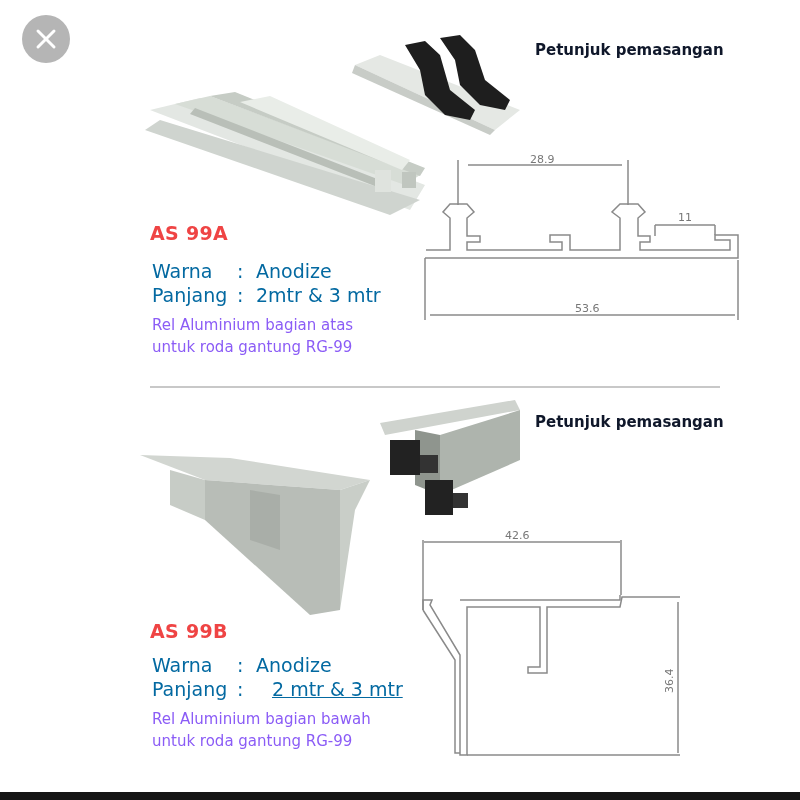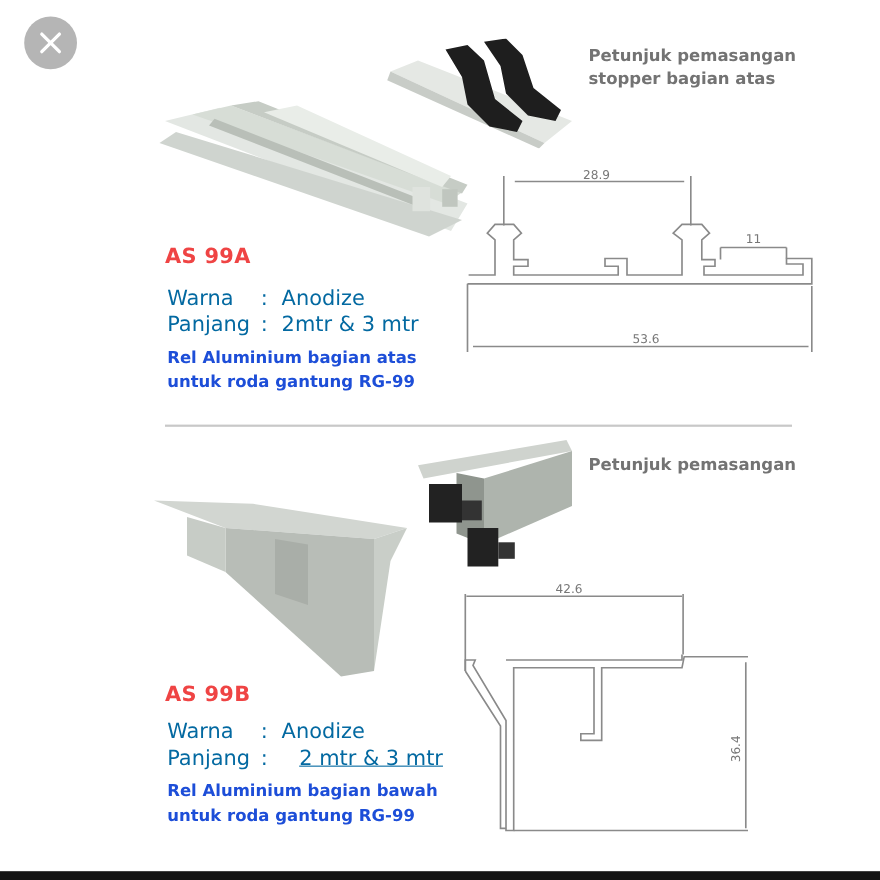--- a/index.html
+++ b/index.html
@@ -2,22 +2,22 @@
 <html><head>
 <meta charset="utf-8">
 <style>
   html, body { margin:0; padding:0; }
   body { width:800px; height:800px; background:#ffffff; position:relative; overflow:hidden; font-family:"DejaVu Sans", sans-serif; }
   .close-btn { position:absolute; left:22px; top:15px; width:48px; height:48px; border-radius:50%; background:#b5b5b5; cursor:pointer; }
   .close-btn svg { position:absolute; left:0; top:0; }
   .product-img { position:absolute; }
   .title { position:absolute; font-size:19px; font-weight:bold; color:#ef4444; letter-spacing:0.3px; }
   .spec { position:absolute; font-size:19px; color:#0369a1; white-space:pre; }
-  .desc { position:absolute; font-size:15px; font-weight:bold; color:#1d4ed8; line-height:22px; }
-  .guide { position:absolute; font-size:15px; font-weight:bold; color:#737373; line-height:21px; }
+  .desc { position:absolute; font-size:15px; font-weight:normal; color:#8b5cf6; line-height:22px; }
+  .guide { position:absolute; font-size:15px; font-weight:bold; color:#0f172a; line-height:21px; }
   .divider { position:absolute; left:150px; top:386px; width:570px; height:2px; background:#c8c8c8; }
   .bottom-bar { position:absolute; left:0; top:792px; width:800px; height:8px; background:#151515; }
   .dim { font-size:11px; fill:#777; font-family:"DejaVu Sans", sans-serif; }
 </style>
 </head>
 <body>
 
 <div class="close-btn">
   <svg width="48" height="48">
     <line x1="16" y1="16" x2="32" y2="32" stroke="#fff" stroke-width="3" stroke-linecap="round"></line>
@@ -38,21 +38,20 @@
 
 <svg class="product-img" style="left:350px;top:35px;" width="175" height="100">
   <polygon points="5,30 30,20 170,75 145,95" fill="#e5e8e4"></polygon>
   <polygon points="5,30 145,95 140,100 2,38" fill="#c8ccc7"></polygon>
   <path d="M55,10 L75,6 L90,20 L100,55 L125,75 L120,85 L95,80 L75,60 L70,35 Z" fill="#1e1e1e"></path>
   <path d="M90,3 L110,0 L125,15 L135,45 L160,65 L155,75 L130,70 L110,50 L105,25 Z" fill="#1e1e1e"></path>
 </svg>
 
 <div class="guide" style="left:535px;top:40px;">
   <div>Petunjuk pemasangan</div>
-  <div>stopper bagian atas</div>
 </div>
 
 <div class="title" style="left:150px;top:222px;">AS 99A</div>
 
 <div class="spec" style="left:152px;top:260px;">Warna</div>
 <div class="spec" style="left:237px;top:260px;">:</div>
 <div class="spec" style="left:256px;top:260px;">Anodize</div>
 <div class="spec" style="left:152px;top:284px;">Panjang</div>
 <div class="spec" style="left:237px;top:284px;">:</div>
 <div class="spec" style="left:256px;top:284px;text-align:center;">2mtr &amp; 3 mtr</div>

